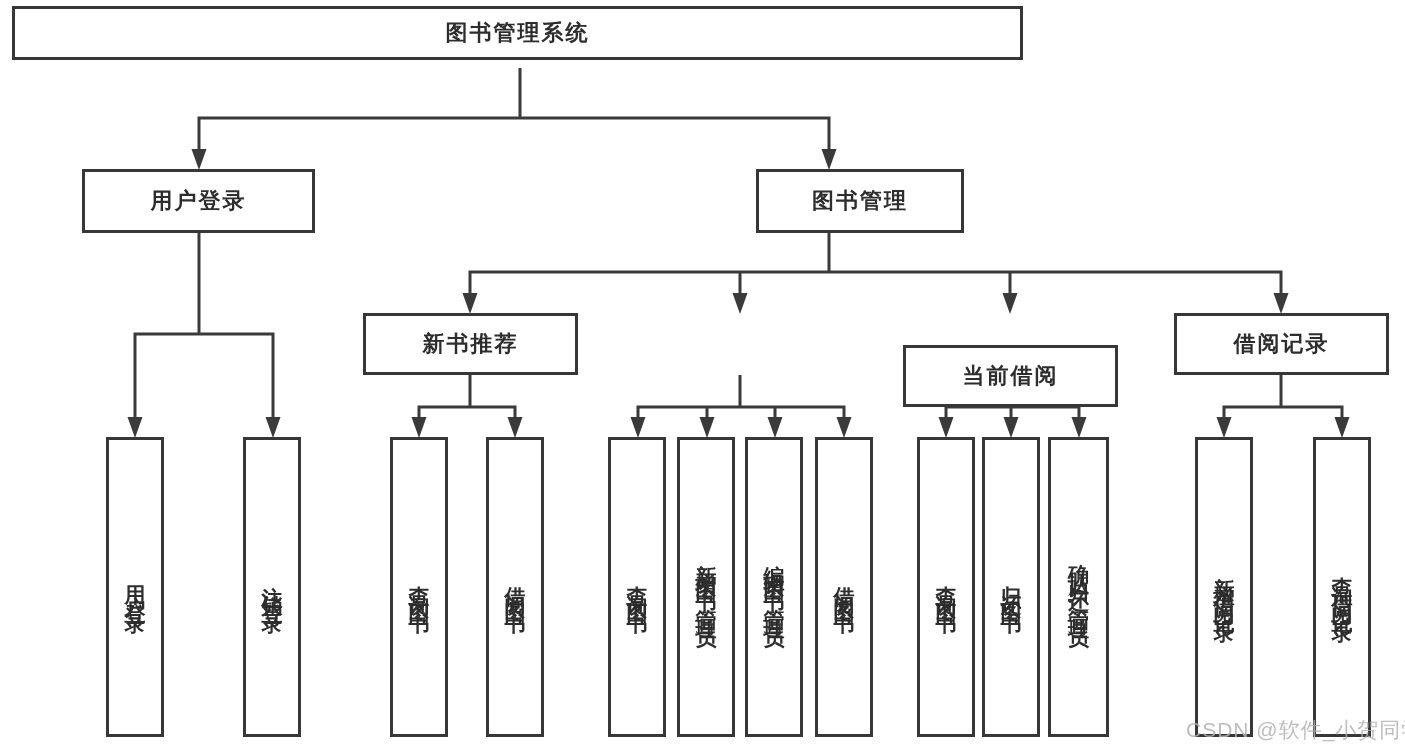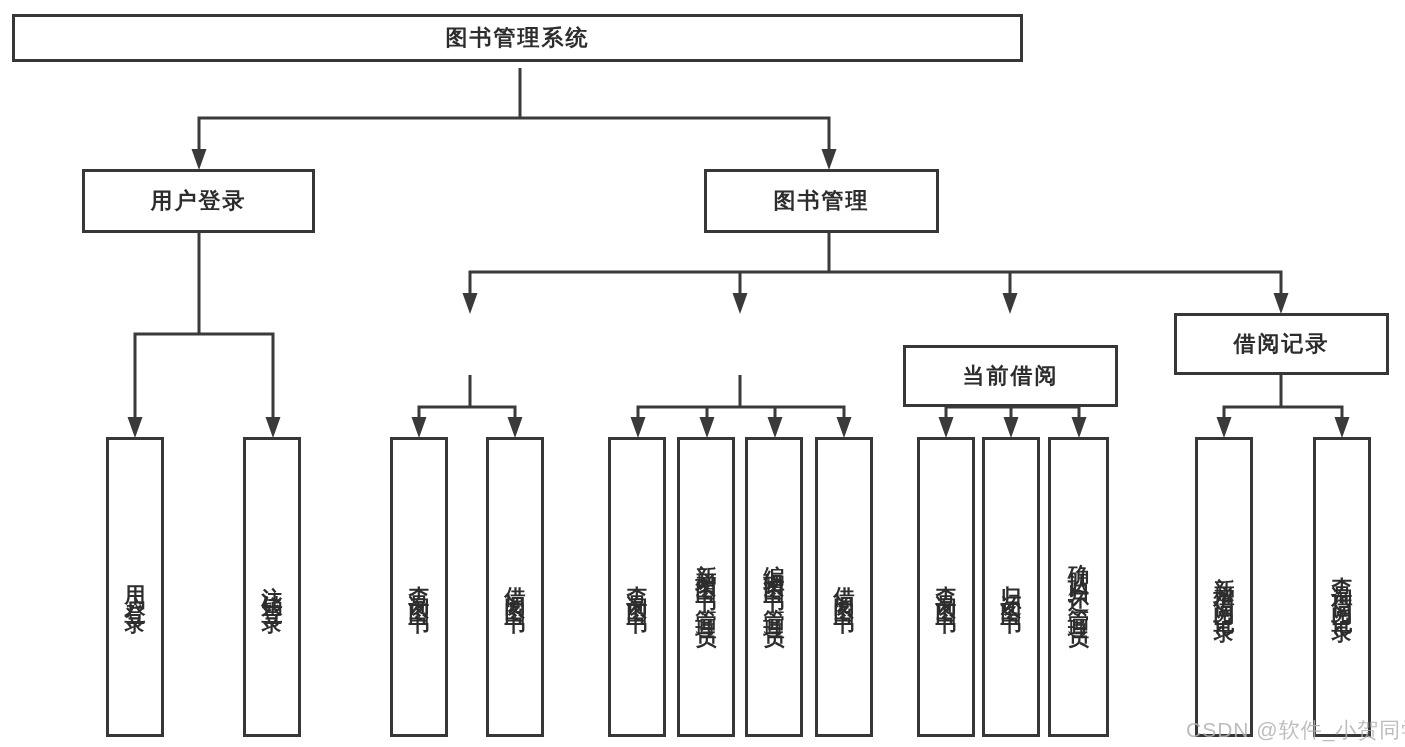--- a/index.html
+++ b/index.html
@@ -89,25 +89,26 @@
       M699.5 417 L714.5 417 L707 438 Z
       M767.5 417 L782.5 417 L775 438 Z
       M836.5 417 L851.5 417 L844 438 Z
       M938.5 417 L953.5 417 L946 438 Z
       M1003.5 417 L1018.5 417 L1011 438 Z
       M1071.5 417 L1086.5 417 L1079 438 Z
       M1216.5 417 L1231.5 417 L1224 438 Z
       M1334.5 417 L1349.5 417 L1342 438 Z"></path>
   </svg>
 
-  <div class="node" style="left:12px; top:14px; width:1011px; height:48px;font-family:Liberation Mono, monospace;">图书管理系统</div>
+  <div class="node" style="left:12px; top:6px; width:1011px; height:54px;font-family:Liberation Mono, monospace;">图书管理系统</div>
 
   <div class="node" style="left:82px; top:169px; width:233px; height:64px;">用户登录</div>
-  <div class="node" style="left:704px; top:169px; width:235px; height:64px;">图书管理</div>
+  <div class="node" style="left:756px; top:169px; width:208px; height:64px;">图书管理</div>
 
+  <div class="node" style="left:363px; top:313px; width:215px; height:62px;">新书推荐</div>
   <div class="node" style="left:903px; top:313px; width:215px; height:62px;margin-top:32px;">当前借阅</div>
   <div class="node" style="left:1174px; top:313px; width:215px; height:62px;">借阅记录</div>
 
   <div class="node v" style="left:106px; top:437px; width:58px; height:300px;">
     <span>用户登录</span>
     </div>
   <div class="node v" style="left:243px; top:437px; width:58px; height:300px;">
     <span>注销登录</span>
     </div>
 

